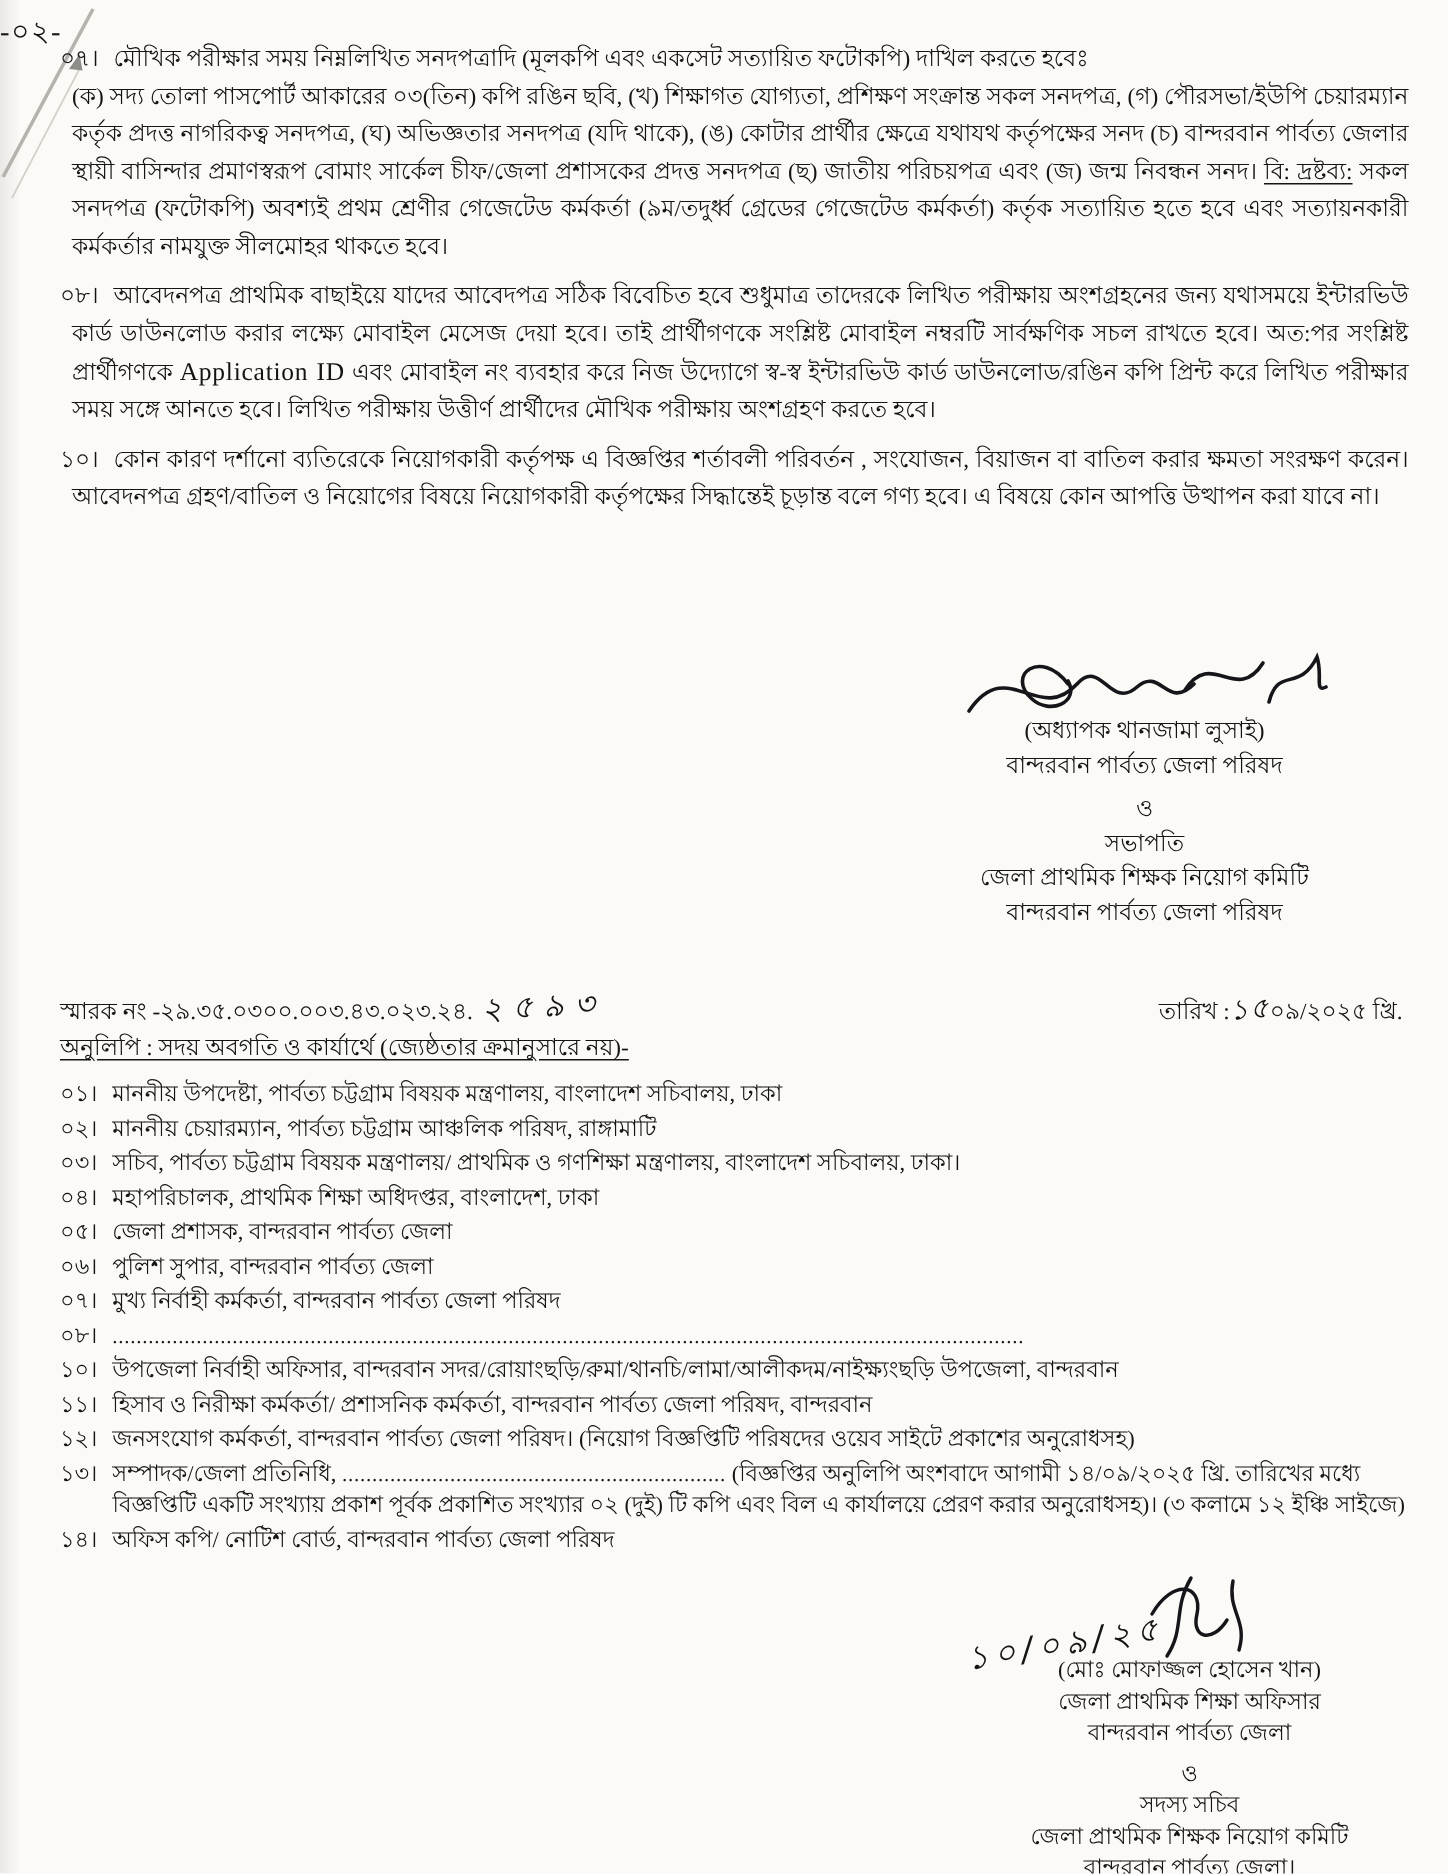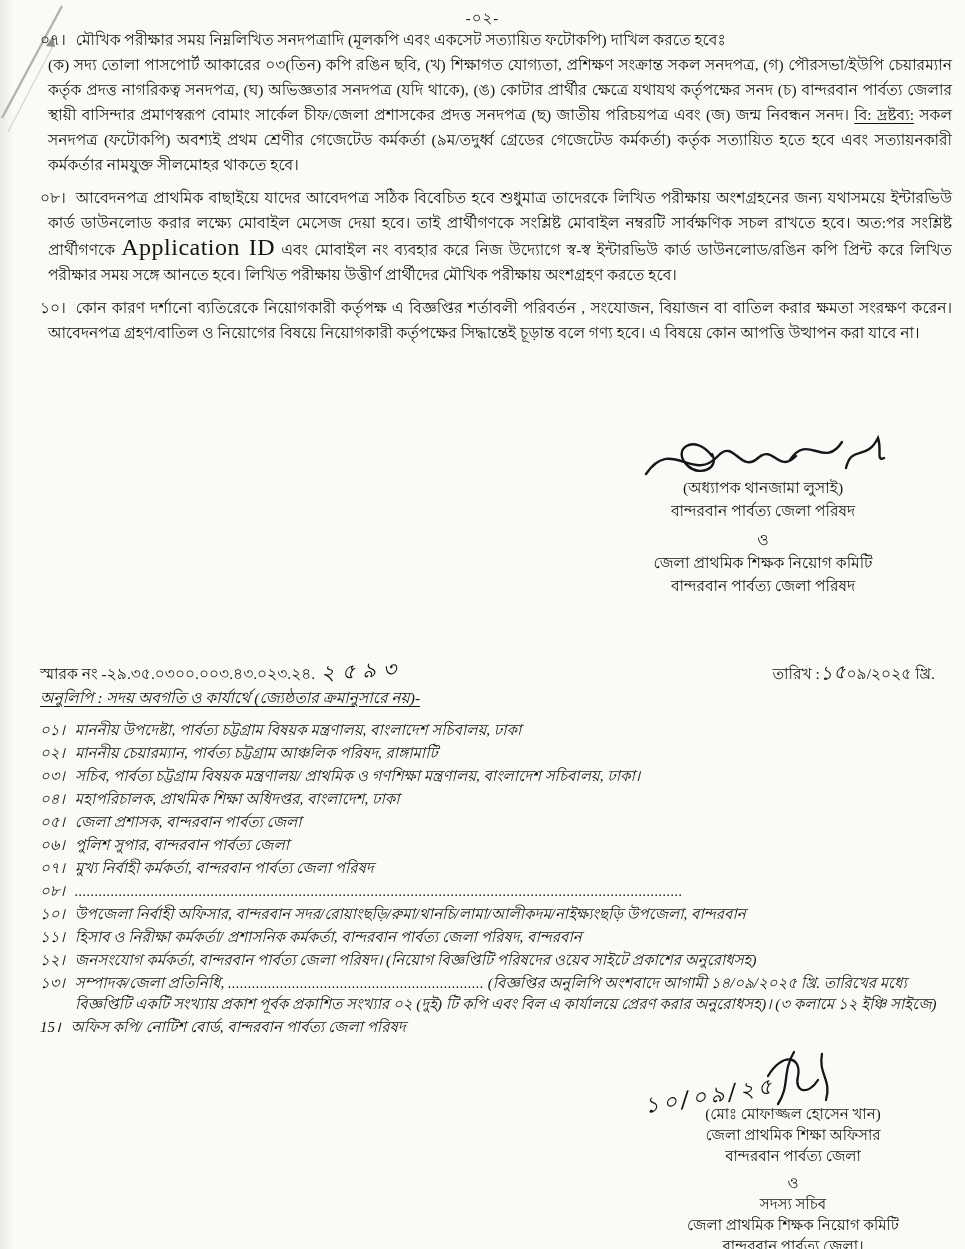--- a/index.html
+++ b/index.html
@@ -4,40 +4,40 @@
 <style>
   html,body{margin:0;padding:0;}
   body{
     width:965px;height:1249px;position:relative;overflow:hidden;
     background:#fbfaf7;color:#141414;
     font-family:"Liberation Serif","DejaVu Sans",serif;
   }
   body::before{content:'';position:absolute;left:0;top:0;bottom:0;width:14px;
     background:linear-gradient(90deg,rgba(0,0,0,0.07),rgba(0,0,0,0));pointer-events:none;}
   .crease{position:absolute;top:0;left:0;}
-  .page-num{position:absolute;top:6px;left:0;width:100%;text-align:center;
-    font-size:15px;letter-spacing:1px;}
-  .paras{position:absolute;top:27px;left:40px;right:13px;
+  .page-num{position:absolute;top:6px;left:0;width:100%;text-align:left;
+    font-size:19px;letter-spacing:1px;}
+  .paras{position:absolute;top:27px;left:40px;right:26px;
     font-size:15.5px;line-height:25px;text-align:justify;}
   .para{padding-left:8px;text-indent:-8px;margin-bottom:8px;}
   .pnum{padding-right:10px;}
   .u{text-decoration:underline;text-underline-offset:3px;}
-  .latin{font-family:"Liberation Serif",serif;font-size:24px;letter-spacing:.5px;}
+  .latin{font-family:"Liberation Serif",serif;font-size:17px;letter-spacing:.5px;}
   .dots{letter-spacing:.5px;font-size:14px;}
   .hand{font-family:"DejaVu Sans",sans-serif;font-style:italic;display:inline-block;
     font-size:21px;transform:rotate(-3deg) translateY(-1px);}
   .hand-serial{letter-spacing:7px;padding-left:6px;}
   .hand-sm{font-size:19px;letter-spacing:1px;transform:rotate(-4deg);}
   .sig-top{position:absolute;top:428px;left:598px;width:330px;text-align:center;font-size:15.5px;}
   .sig-top .scribble{display:block;margin:0 auto -14px auto;}
   .sigline{line-height:23px;}
   .sigline.gap{margin-top:6px;}
   .memo-row{position:absolute;top:656px;left:40px;right:30px;display:flex;
     justify-content:space-between;align-items:baseline;font-size:15.5px;}
-  .dist{position:absolute;top:686px;left:40px;right:26px;font-size:15px;font-style:italic;}
+  .dist{position:absolute;top:686px;left:40px;right:26px;font-size:15px;}
   .dist-heading{margin-bottom:8px;font-size:15.5px;}
   .dist-heading .u2{text-decoration:underline;text-underline-offset:3px;}
   .ditem{padding-left:35px;text-indent:-35px;line-height:21px;margin-bottom:2px;}
   .sig-bottom{position:absolute;top:1052px;left:628px;width:330px;text-align:center;font-size:15px;}
   .sig-bottom .sigline{line-height:21px;}
   .scrib-wrap{position:relative;height:52px;}
   .scrib-wrap svg{position:absolute;left:110px;top:-4px;}
   .hand-date{position:absolute;left:16px;top:26px;font-size:22px;letter-spacing:4px;
     transform:rotate(-9deg);}
 </style>
@@ -66,20 +66,21 @@
         <path d="M8 46 C 34 8, 54 56, 80 28 C 96 10, 102 46, 120 30 C 136 16, 140 46, 158 28"></path>
         <path d="M74 28 c -18 -24 -42 -6 -24 10 c 12 11 32 2 24 -12"></path>
         <path d="M152 32 C 170 4, 186 42, 204 14"></path>
         <path d="M208 40 C 214 16, 228 34, 240 10 C 244 22, 238 34, 246 30"></path>
       </g>
     </svg>
     <div>
         <div class="sigline">(অধ্যাপক থানজামা লুসাই)</div>
         <div class="sigline">বান্দরবান পার্বত্য জেলা পরিষদ</div>
         <div class="sigline gap">ও</div>
+        <div class="sigline">সভাপতি</div>
         <div class="sigline">জেলা প্রাথমিক শিক্ষক নিয়োগ কমিটি</div>
         <div class="sigline">বান্দরবান পার্বত্য জেলা পরিষদ</div>
       </div>
   </div>
 
   <div class="memo-row">
     <div>
       <span>স্মারক নং -২৯.৩৫.০৩০০.০০৩.৪৩.০২৩.২৪.</span><span class="hand hand-serial">২৫৯৩</span>
     </div>
     <div>
@@ -97,21 +98,21 @@
         <div class="ditem"><span class="pnum">০৩।</span><span>সচিব, পার্বত্য চট্টগ্রাম বিষয়ক মন্ত্রণালয়/ প্রাথমিক ও গণশিক্ষা মন্ত্রণালয়, বাংলাদেশ সচিবালয়, ঢাকা।</span></div>
         <div class="ditem"><span class="pnum">০৪।</span><span>মহাপরিচালক, প্রাথমিক শিক্ষা অধিদপ্তর, বাংলাদেশ, ঢাকা</span></div>
         <div class="ditem"><span class="pnum">০৫।</span><span>জেলা প্রশাসক, বান্দরবান পার্বত্য জেলা</span></div>
         <div class="ditem"><span class="pnum">০৬।</span><span>পুলিশ সুপার, বান্দরবান পার্বত্য জেলা</span></div>
         <div class="ditem"><span class="pnum">০৭।</span><span>মুখ্য নির্বাহী কর্মকর্তা, বান্দরবান পার্বত্য জেলা পরিষদ</span></div>
         <div class="ditem"><span class="pnum">০৮।</span><span class="dots">........................................................................................................................................................</span></div>
         <div class="ditem"><span class="pnum">১০।</span><span>উপজেলা নির্বাহী অফিসার, বান্দরবান সদর/রোয়াংছড়ি/রুমা/থানচি/লামা/আলীকদম/নাইক্ষ্যংছড়ি উপজেলা, বান্দরবান</span></div>
         <div class="ditem"><span class="pnum">১১।</span><span>হিসাব ও নিরীক্ষা কর্মকর্তা/ প্রশাসনিক কর্মকর্তা, বান্দরবান পার্বত্য জেলা পরিষদ, বান্দরবান</span></div>
         <div class="ditem"><span class="pnum">১২।</span><span>জনসংযোগ কর্মকর্তা, বান্দরবান পার্বত্য জেলা পরিষদ। (নিয়োগ বিজ্ঞপ্তিটি পরিষদের ওয়েব সাইটে প্রকাশের অনুরোধসহ)</span></div>
         <div class="ditem"><span class="pnum">১৩।</span><span>সম্পাদক/জেলা প্রতিনিধি, </span><span class="dots">................................................................</span><span> (বিজ্ঞপ্তির অনুলিপি অংশবাদে আগামী ১৪/০৯/২০২৫ খ্রি. তারিখের মধ্যে বিজ্ঞপ্তিটি একটি সংখ্যায় প্রকাশ পূর্বক প্রকাশিত সংখ্যার ০২ (দুই) টি কপি এবং বিল এ কার্যালয়ে প্রেরণ করার অনুরোধসহ)। (৩ কলামে ১২ ইঞ্চি সাইজে)</span></div>
-        <div class="ditem"><span class="pnum">15।</span><span>অফিস কপি/ নোটিশ বোর্ড, বান্দরবান পার্বত্য জেলা পরিষদ</span></div>
+        <div class="ditem"><span class="pnum">১৪।</span><span>অফিস কপি/ নোটিশ বোর্ড, বান্দরবান পার্বত্য জেলা পরিষদ</span></div>
       </div>
   </div>
 
   <div class="sig-bottom">
     <div class="scrib-wrap">
       <svg width="120" height="60" viewBox="0 0 120 60">
         <g stroke="#16161a" stroke-width="2.3" fill="none" stroke-linecap="round">
           <path d="M56 4 C 44 24, 52 38, 40 56"></path>
           <path d="M30 28 C 44 4, 64 8, 60 28 C 56 44, 70 48, 80 32"></path>
           <path d="M84 6 C 80 26, 94 32, 88 52"></path>

